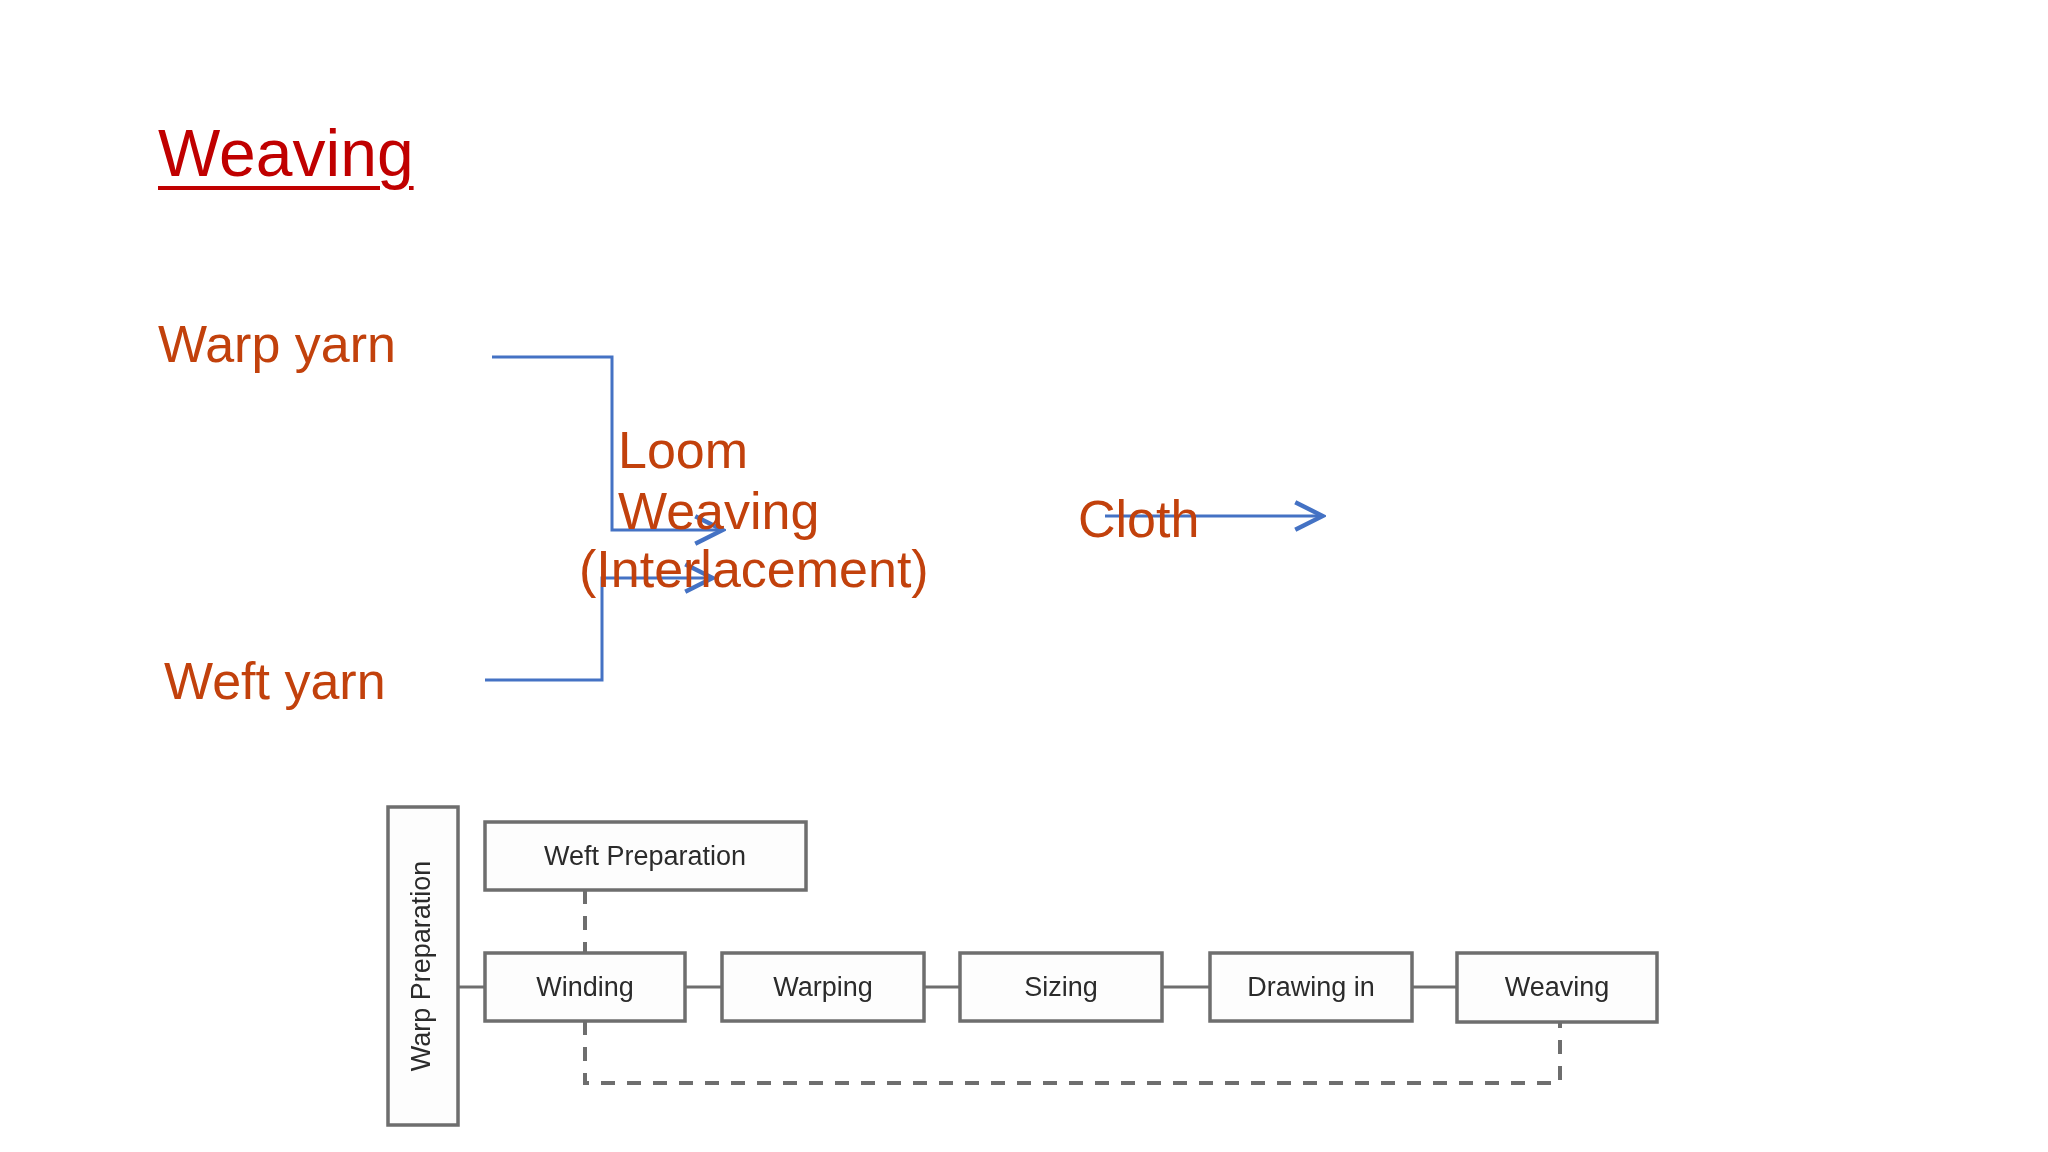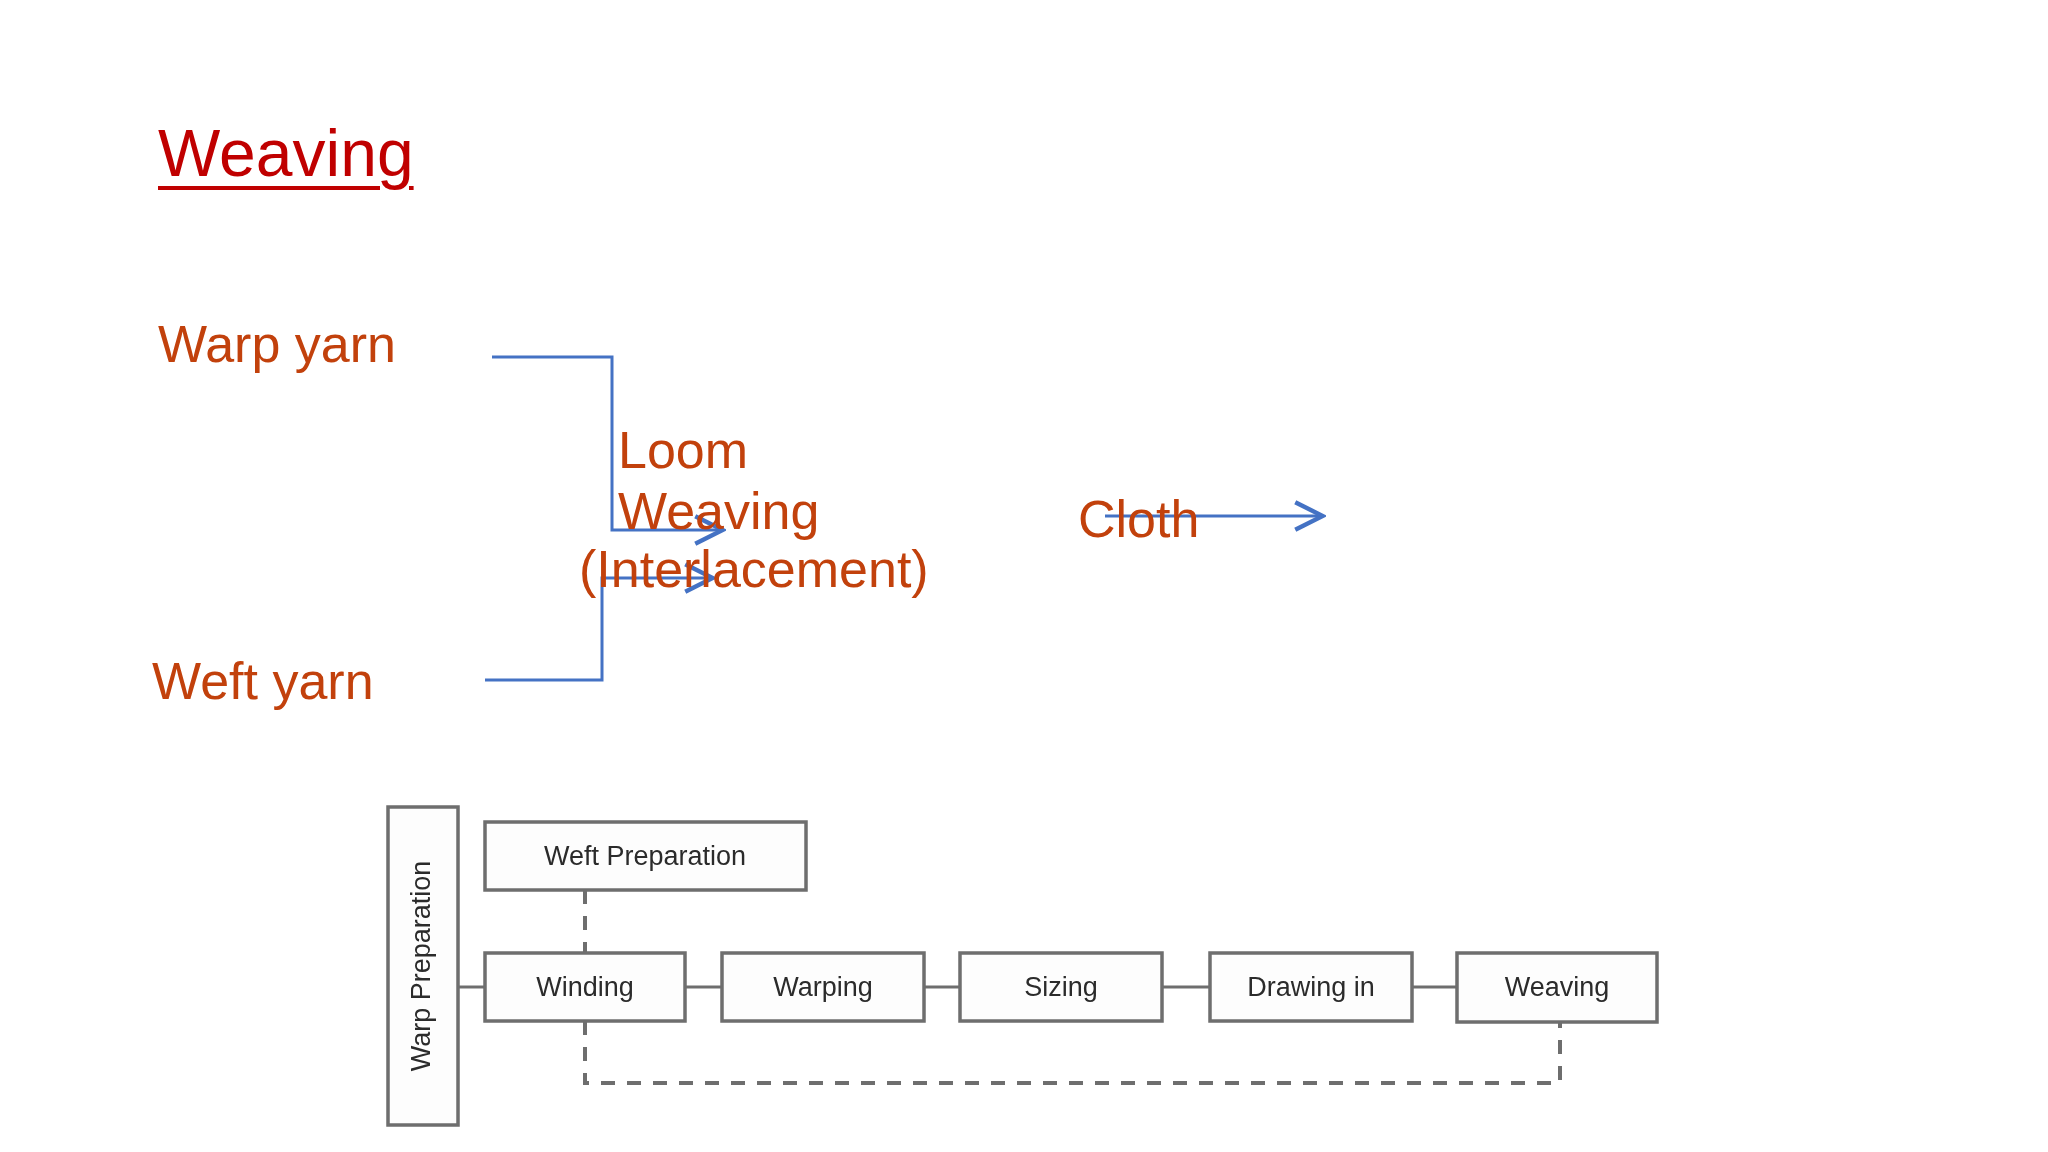--- a/index.html
+++ b/index.html
@@ -34,21 +34,21 @@
 
   
   .glabel {
     position: absolute;
     color: #c2410c;
     font-size: 52px;
     line-height: 1.0;
     white-space: nowrap;
   }
   .lbl-warp  { left: 158px;  top: 318px; }
-  .lbl-weft  { left: 152px;  top: 655px; text-align: right; }
+  .lbl-weft  { left: 164px;  top: 655px; text-align: right; }
   .lbl-loom  { left: 618px;  top: 424px; }
   .lbl-weav  { left: 618px;  top: 485px; }
   .lbl-inter { left: 558px;  top: 543px; margin-left: 21px; }
   .lbl-cloth { left: 1078px; top: 485px; margin-top: 8px; }
 
   
   #connectors {
     position: absolute;
     left: 0;
     top: 0;

